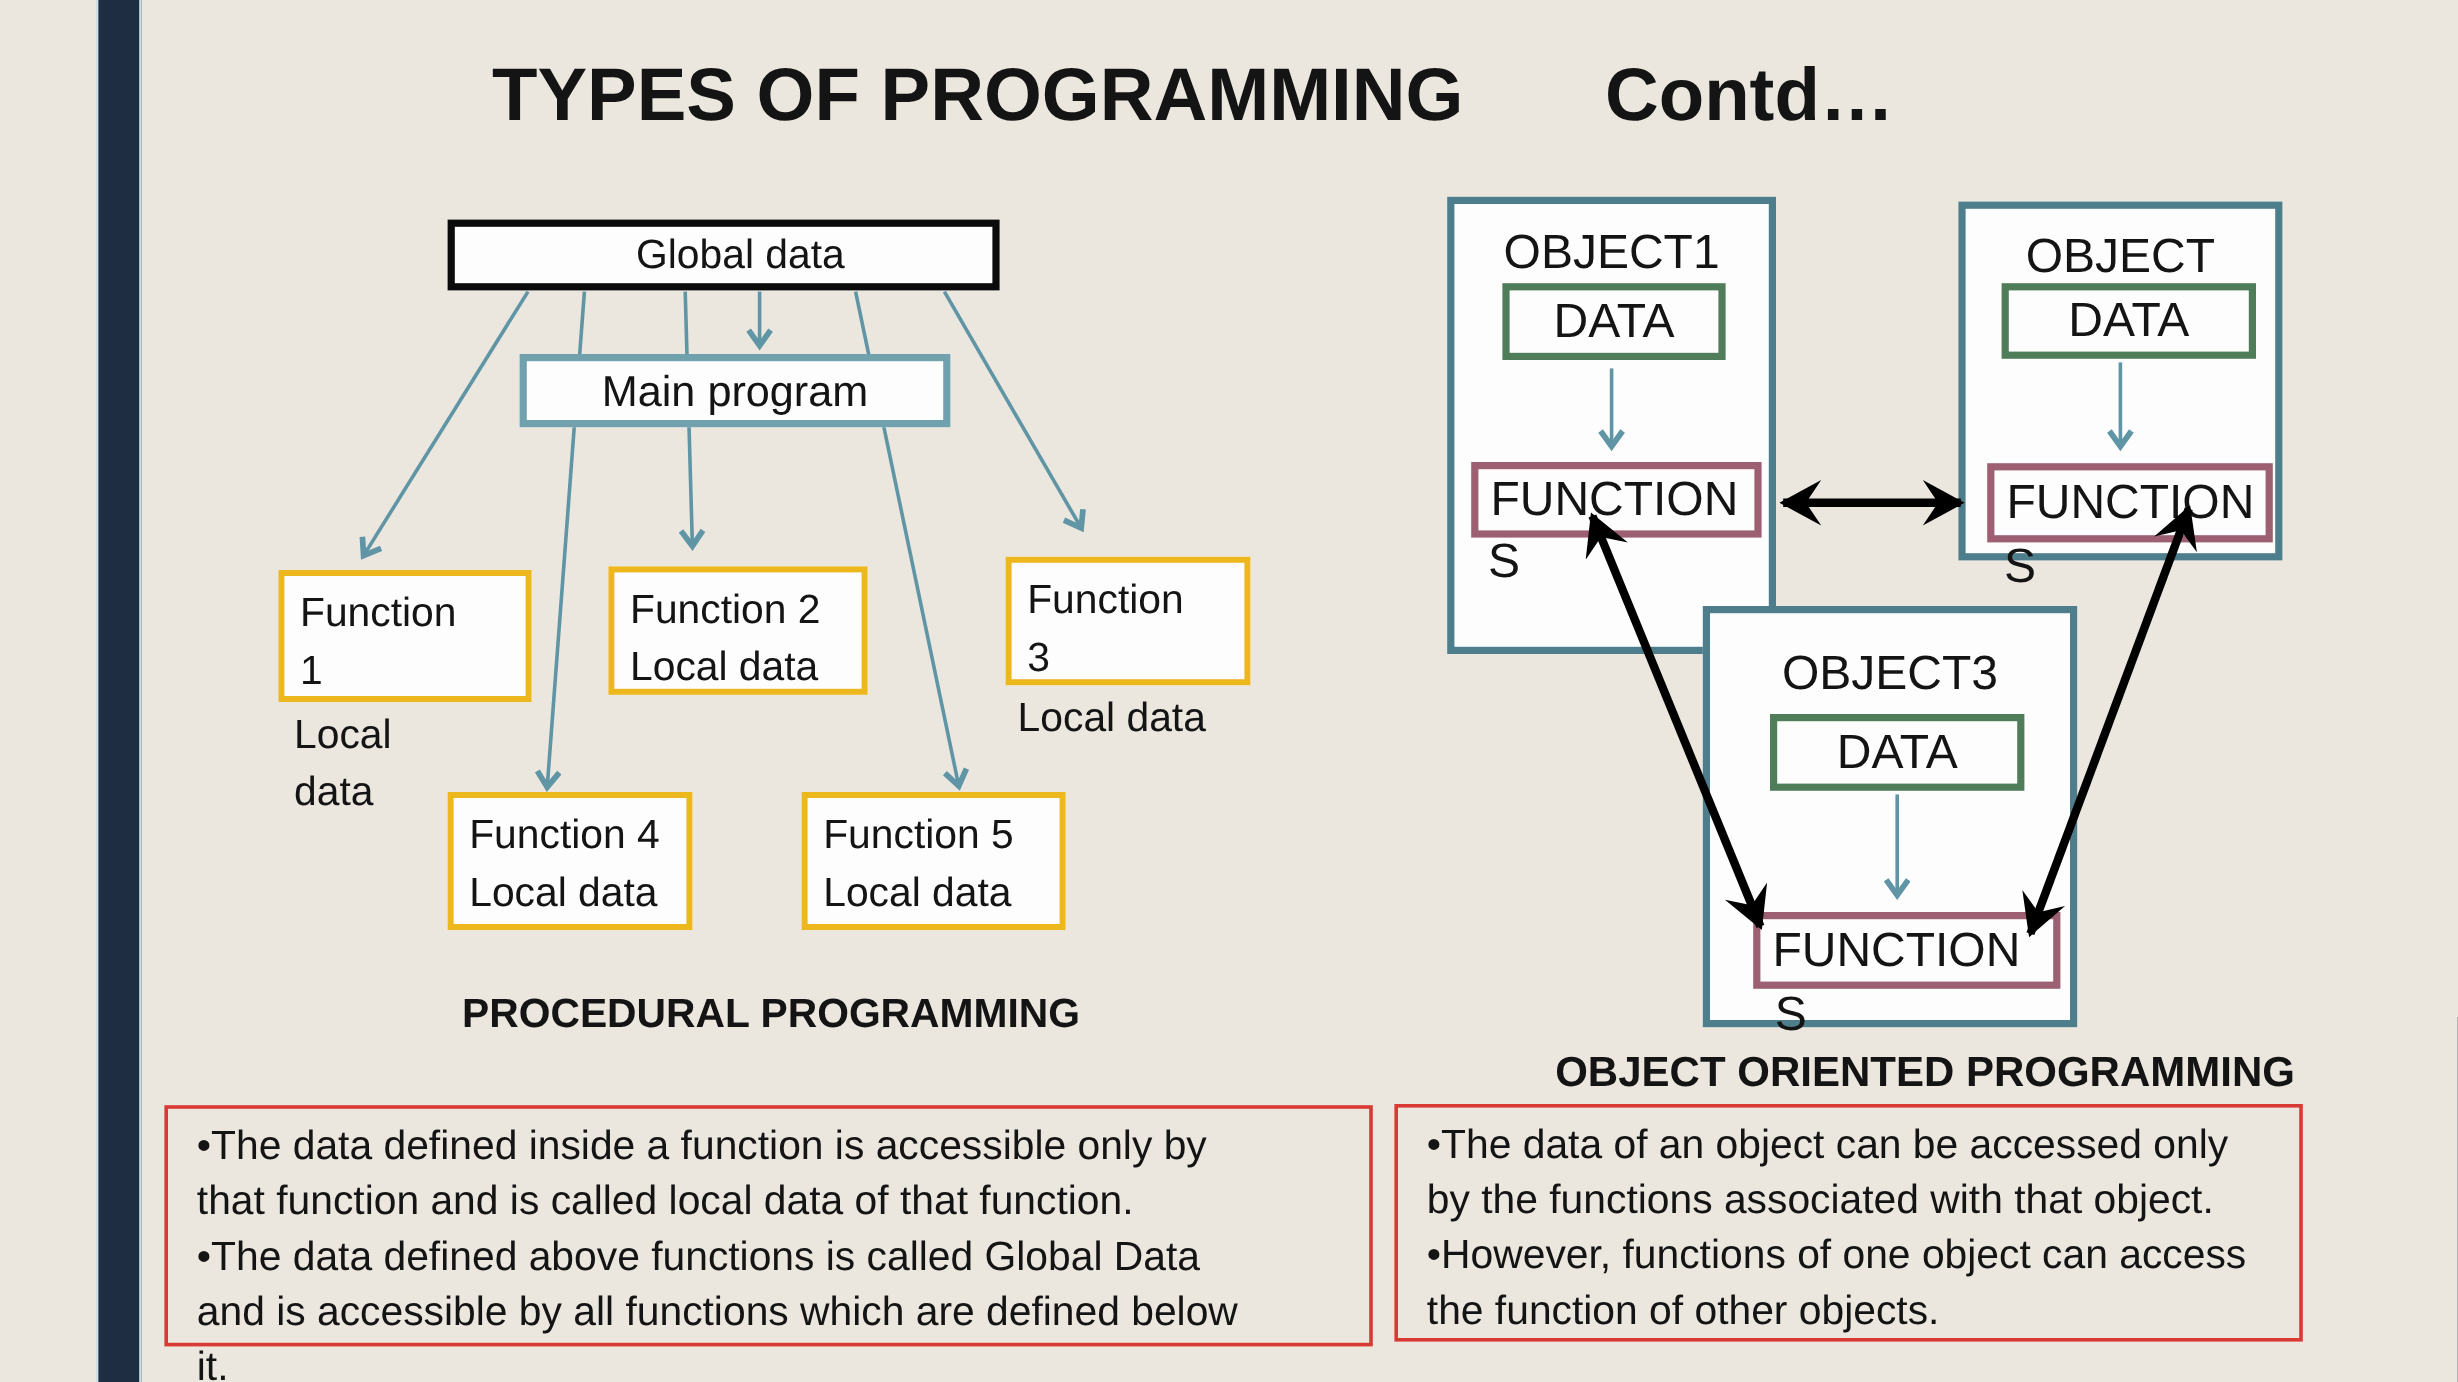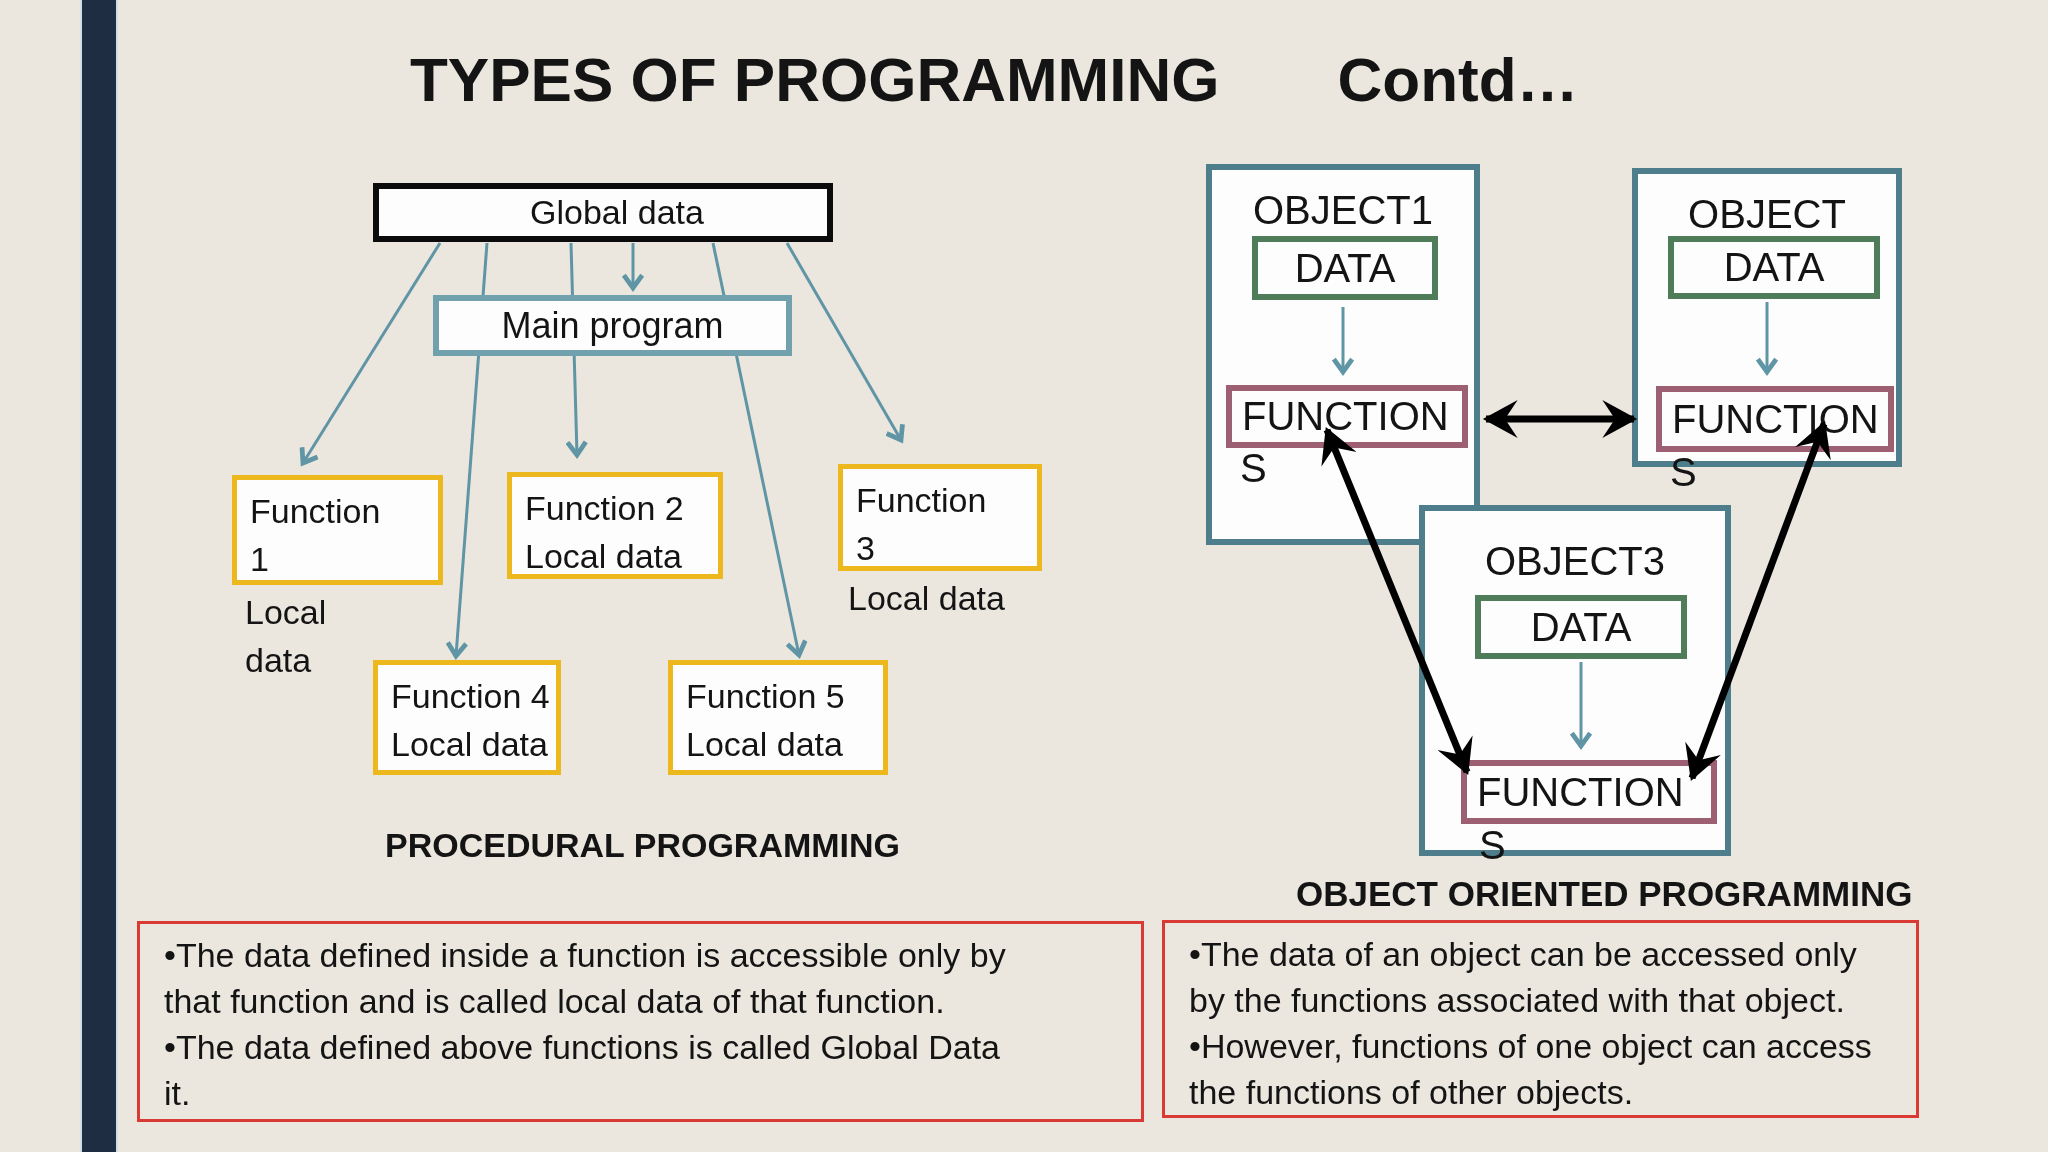--- a/index.html
+++ b/index.html
@@ -100,36 +100,37 @@
   </div>
 
   <div class="abs box fnbox" style="left:838px;top:464px;width:204px;height:107px;">
     <div>Function</div>
     <div>3</div>
   </div>
   <div class="abs below-label" style="left:848px;top:574px;">
     <div>Local data</div>
   </div>
 
-  <div class="abs box fnbox" style="left:373px;top:660px;width:188px;height:115px;">
+  <div class="abs box fnbox" style="left:373px;top:660px;width:204px;height:115px;">
     <div>Function 4</div>
     <div>Local data</div>
   </div>
 
   <div class="abs box fnbox" style="left:668px;top:660px;width:220px;height:115px;">
     <div>Function 5</div>
     <div>Local data</div>
   </div>
 
   <div class="abs diagram-caption" style="left:385px;top:826px;">PROCEDURAL PROGRAMMING</div>
 
   <div class="abs notes" style="left:137px;top:921px;width:1007px;height:201px;">
     <div>•The data defined inside a function is accessible only by</div>
     <div>that function and is called local data of that function.</div>
     <div>•The data defined above functions is called Global Data</div>
+    <div>and is accessible by all functions which are defined below</div>
     <div>it.</div>
   </div>
 
   <div class="abs objbox" style="left:1206px;top:164px;width:274px;height:381px;">
     <div class="obj-title" style="top:18px;">OBJECT1</div>
     <div class="databox center-text" style="left:40px;top:66px;width:186px;height:64px;">DATA</div>
     <div class="funcbox" style="left:14px;top:215px;width:242px;height:63px;">FUNCTION</div>
     <div class="s-overflow" style="left:28px;top:276px;">S</div>
   </div>
 
@@ -146,16 +147,16 @@
     <div class="funcbox" style="left:36px;top:249px;width:256px;height:64px;">FUNCTION</div>
     <div class="s-overflow" style="left:54px;top:312px;">S</div>
   </div>
 
   <div class="abs diagram-caption" style="left:1296px;top:874px;font-size:35px;">OBJECT ORIENTED PROGRAMMING</div>
 
   <div class="abs notes" style="left:1162px;top:920px;width:757px;height:198px;">
     <div>•The data of an object can be accessed only</div>
     <div>by the functions associated with that object.</div>
     <div>•However, functions of one object can access</div>
-    <div>the functions of other objects.</div>
+    <div>the function of other objects.</div>
   </div>
 
 </div>
 
 </body></html>

